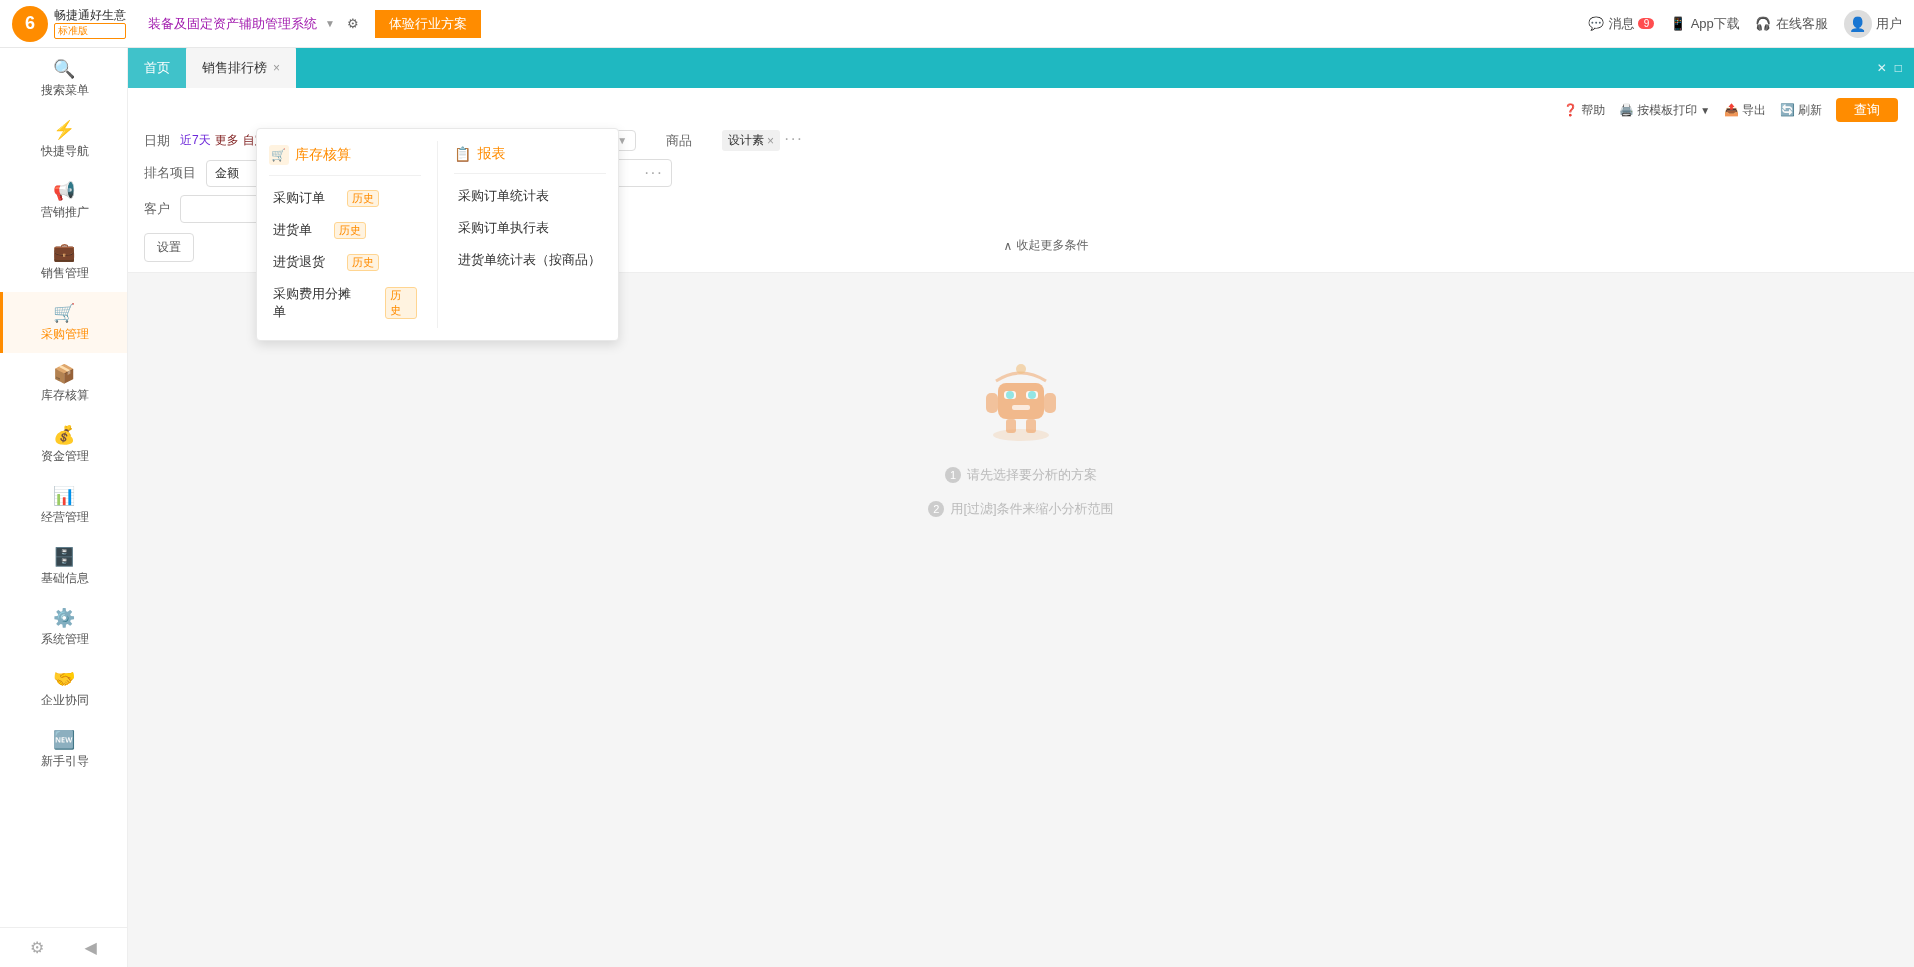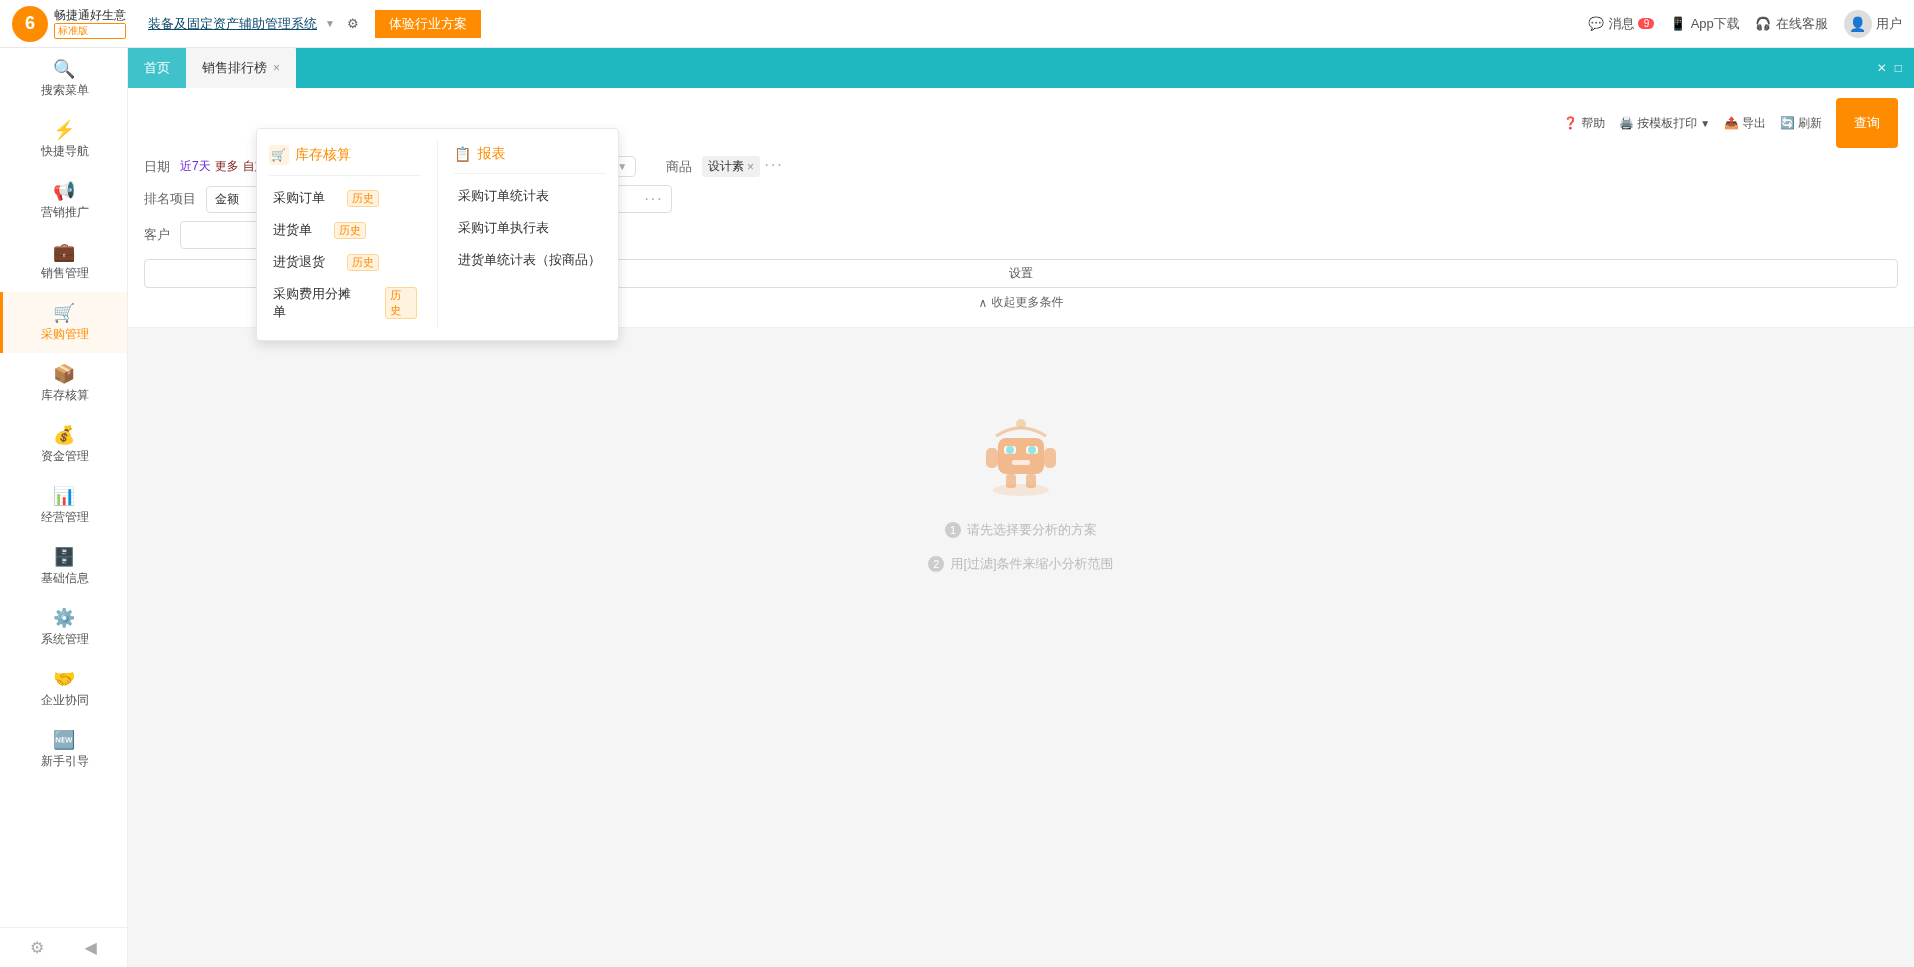--- a/index.html
+++ b/index.html
@@ -13,21 +13,21 @@
     .content-area { flex: 1; display: flex; flex-direction: column; overflow: hidden; position: relative; }
     .tab-bar { display: flex; align-items: center; background: #1fb8c1; height: 40px; flex-shrink: 0; }
     .content-body { flex: 1; background: #f5f5f5; overflow: auto; position: relative; }
 
     
     .logo-area { display: flex; align-items: center; width: 128px; flex-shrink: 0; }
     .logo-icon { width: 36px; height: 36px; background: #ff8c00; border-radius: 50%; display: flex; align-items: center; justify-content: center; color: white; font-size: 18px; font-weight: bold; margin-right: 6px; }
     .logo-text { font-size: 11px; color: #333; line-height: 1.3; }
     .logo-badge { font-size: 10px; color: #ff8c00; border: 1px solid #ff8c00; padding: 0 3px; border-radius: 2px; }
     .system-title { display: flex; align-items: center; gap: 8px; color: #333; font-size: 13px; margin-left: 8px; }
-    .system-title-text { font-size: 13px; color: #0c4a6e; text-decoration: underline; }
+    .system-title-text { font-size: 13px; color: #a21caf; }
     .dropdown-arrow { color: #999; font-size: 10px; }
     .settings-icon-btn { width: 28px; height: 28px; display: flex; align-items: center; justify-content: center; color: #666; cursor: pointer; margin-left: 4px; }
     .industry-btn { background: #ff8c00; color: white; border: none; padding: 5px 14px; border-radius: 0; font-size: 13px; cursor: pointer; margin-left: 8px; }
     .top-right { margin-left: auto; display: flex; align-items: center; gap: 16px; color: #555; font-size: 13px; }
     .top-right-item { display: flex; align-items: center; gap: 4px; cursor: pointer; }
     .badge { background: #ff4d4f; color: white; border-radius: 8px; font-size: 10px; padding: 0 4px; min-width: 16px; text-align: center; }
     .user-avatar { width: 28px; height: 28px; background: #ddd; border-radius: 50%; display: flex; align-items: center; justify-content: center; color: #999; font-size: 14px; }
 
     
     .sidebar-item { display: flex; flex-direction: column; align-items: center; padding: 10px 0; cursor: pointer; color: #555; font-size: 12px; border-left: 3px solid transparent; }
@@ -43,21 +43,21 @@
     .tab-close { margin-left: 6px; font-size: 12px; color: #999; }
     .tab-actions { margin-left: auto; display: flex; align-items: center; gap: 8px; padding-right: 12px; }
     .tab-action-btn { color: rgba(255,255,255,0.85); font-size: 12px; cursor: pointer; }
     .filter-row { display: flex; align-items: center; gap: 10px; flex-wrap: wrap; }
     .filter-label { color: #666; font-size: 13px; white-space: nowrap; }
     .filter-input { border: 1px solid #ddd; border-radius: 4px; padding: 4px 8px; font-size: 12px; color: #333; background: #fff; min-width: 160px; display: flex; align-items: center; justify-content: space-between; cursor: pointer; }
     .filter-input .arrow { color: #aaa; font-size: 10px; }
     .filter-tag { background: #f0f0f0; border-radius: 3px; padding: 2px 6px; font-size: 12px; color: #333; display: flex; align-items: center; gap: 3px; }
     .filter-tag .close { color: #999; cursor: pointer; }
     .filter-dots { color: #aaa; cursor: pointer; font-size: 16px; letter-spacing: 1px; }
-    .btn-query { background: #ff8c00; color: white; border: none; padding: 16px 18px; border-radius: 4px; font-size: 13px; cursor: pointer; }
+    .btn-query { background: #ff8c00; color: white; border: none; padding: 3px 18px; border-radius: 4px; font-size: 13px; cursor: pointer; }
     .btn-settings { background: #fff; color: #555; border: 1px solid #ddd; padding: 5px 12px; border-radius: 4px; font-size: 12px; cursor: pointer; margin-top: 4px; }
     .action-link { color: #555; font-size: 12px; cursor: pointer; display: flex; align-items: center; gap: 3px; }
     .collapse-btn { display: flex; align-items: center; gap: 4px; color: #666; font-size: 12px; cursor: pointer; margin: 6px auto; }
     .empty-state { display: flex; flex-direction: column; align-items: center; justify-content: center; padding: 80px 0; color: #aaa; font-size: 13px; }
     .empty-text { color: #bbb; font-size: 13px; line-height: 2; }
 
     
     .dropdown-menu { position: absolute; top: 40px; left: 128px; background: #fff; border: 1px solid #e8e8e8; box-shadow: 0 4px 12px rgba(0,0,0,0.12); z-index: 1000; display: flex; min-width: 340px; padding: 12px 0; border-radius: 4px; }
     .menu-col { flex: 1; padding: 0 12px; }
     .menu-col-title { display: flex; align-items: center; gap: 6px; color: #ff8c00; font-size: 14px; font-weight: 500; padding: 4px 0 10px 0; border-bottom: 1px solid #f0f0f0; margin-bottom: 6px; }
@@ -222,21 +222,21 @@
               <span style="color:#555; font-size:12px;">2024-12-31</span>
             </div>
 
             <span class="filter-label" style="margin-left:20px;">单据状态</span>
             <div class="filter-input" style="min-width:200px;">
               <span></span>
               <span class="arrow">▼</span>
             </div>
 
             <span class="filter-label" style="margin-left:20px;">商品</span>
-            <div style="display:flex; align-items:flex-start; gap:4px;">
+            <div style="display:flex; align-items:flex-start; gap:4px;margin-left:20px;">
               <div class="filter-tag">
                 <span>设计素</span>
                 <span class="close">×</span>
               </div>
               <span class="filter-dots">···</span>
             </div>
           </div>
 
           <div class="filter-row" style="margin-bottom:8px;">
             <span class="filter-label">排名项目</span>
@@ -253,21 +253,21 @@
           </div>
 
           <div class="filter-row" style="margin-bottom:4px;">
             <span class="filter-label">客户</span>
             <div class="filter-input" style="min-width:200px;">
               <span></span>
               <span class="filter-dots">···</span>
             </div>
           </div>
 
-          <div style="display:flex; justify-content:space-between; margin-top:6px;flex-direction:column;">
+          <div style="display:flex; justify-content:space-between; align-items:center; margin-top:6px;">
             <button class="btn-settings">设置</button>
             <div class="collapse-btn">
               <span>∧</span>
               <span>收起更多条件</span>
             </div>
           </div>
         </div>
 
         <div class="empty-state">
 

